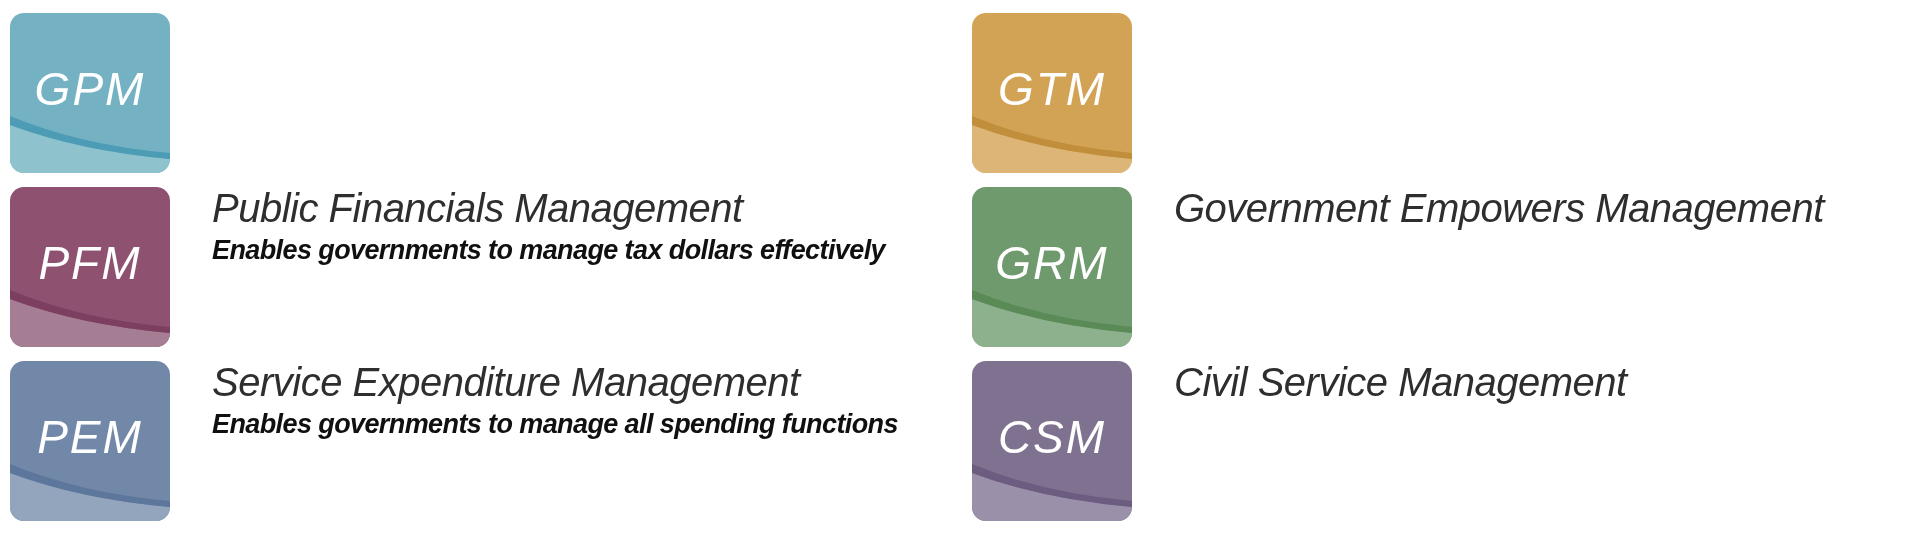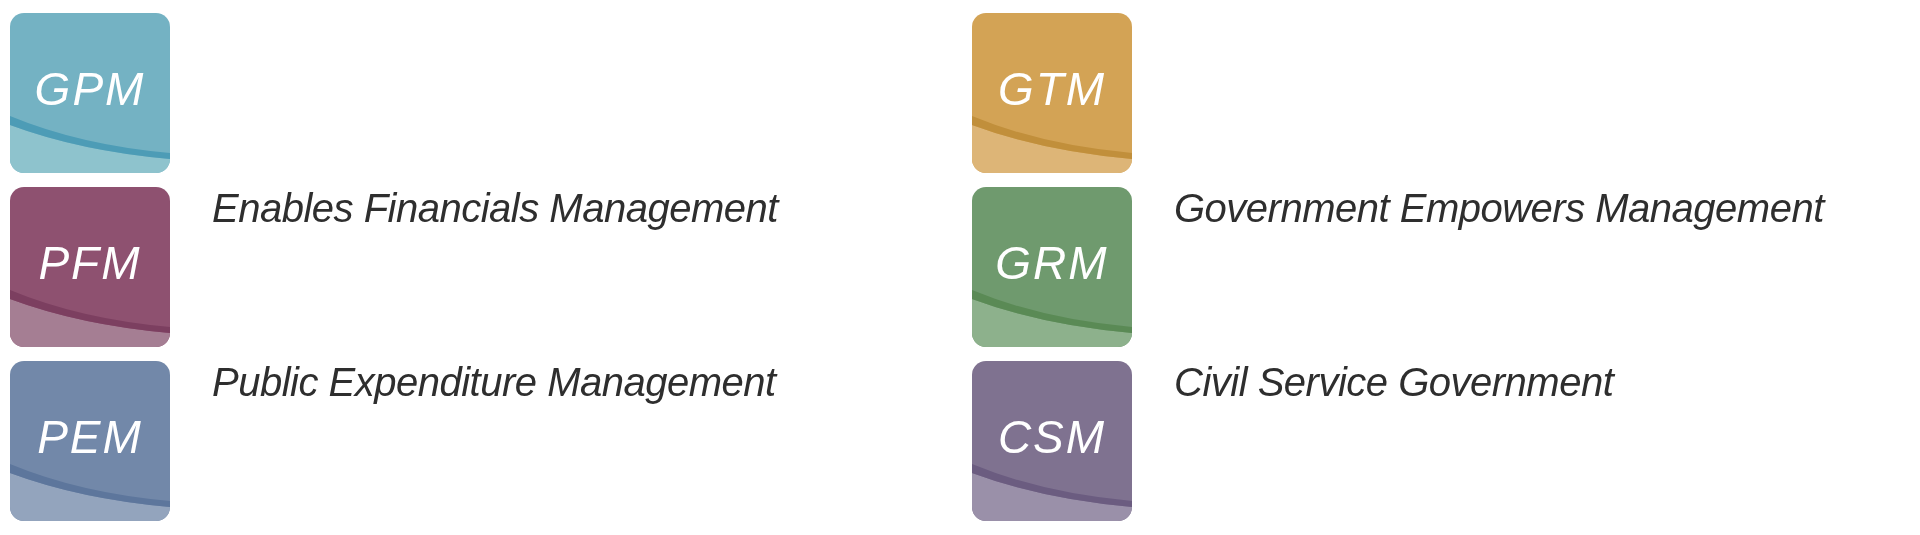--- a/index.html
+++ b/index.html
@@ -84,40 +84,42 @@
           </clipPath>
         </defs>
       <g clip-path="url(#clip1)">
         <rect width="160" height="160" fill="#8e5170"></rect>
         <path d="M0,112 Q70,138 160,146 L160,160 L0,160 Z" fill="#a57e93"></path>
         <path d="M0,103 Q70,132 160,140 L160,146 Q70,138 0,112 Z" fill="#7c3f60"></path>
         <text x="80" y="92" text-anchor="middle">PFM</text>
       </g>
     </svg>
     <div class="text-block">
-      <div class="title">Enables Financials Management</div>
+      <div class="title">Public Financials Management</div>
+      <div class="desc">Enables governments to manage tax dollars effectively</div>
     </div>
   </div>
 
   <div class="item">
     <svg class="badge" viewBox="0 0 160 160">
       <defs>
           <clipPath id="clip2">
             <rect x="0" y="0" width="160" height="160" rx="14"></rect>
           </clipPath>
         </defs>
       <g clip-path="url(#clip2)">
         <rect width="160" height="160" fill="#7288a9"></rect>
         <path d="M0,112 Q70,138 160,146 L160,160 L0,160 Z" fill="#93a4bd"></path>
         <path d="M0,103 Q70,132 160,140 L160,146 Q70,138 0,112 Z" fill="#5d769c"></path>
         <text x="80" y="92" text-anchor="middle">PEM</text>
       </g>
     </svg>
     <div class="text-block">
-      <div class="title">Public Expenditure Management</div>
+      <div class="title">Service Expenditure Management</div>
+      <div class="desc">Enables governments to manage all spending functions</div>
     </div>
   </div>
 
   <div class="item">
     <svg class="badge" viewBox="0 0 160 160">
       <defs>
           <clipPath id="clip3">
             <rect x="0" y="0" width="160" height="160" rx="14"></rect>
           </clipPath>
         </defs>
@@ -157,17 +159,17 @@
           </clipPath>
         </defs>
       <g clip-path="url(#clip5)">
         <rect width="160" height="160" fill="#7f7290"></rect>
         <path d="M0,112 Q70,138 160,146 L160,160 L0,160 Z" fill="#9a90a9"></path>
         <path d="M0,103 Q70,132 160,140 L160,146 Q70,138 0,112 Z" fill="#6b5c80"></path>
         <text x="80" y="92" text-anchor="middle">CSM</text>
       </g>
     </svg>
     <div class="text-block">
-      <div class="title">Civil Service Government</div>
+      <div class="title">Civil Service Management</div>
     </div>
   </div>
 
 </div>
 
 </body></html>

